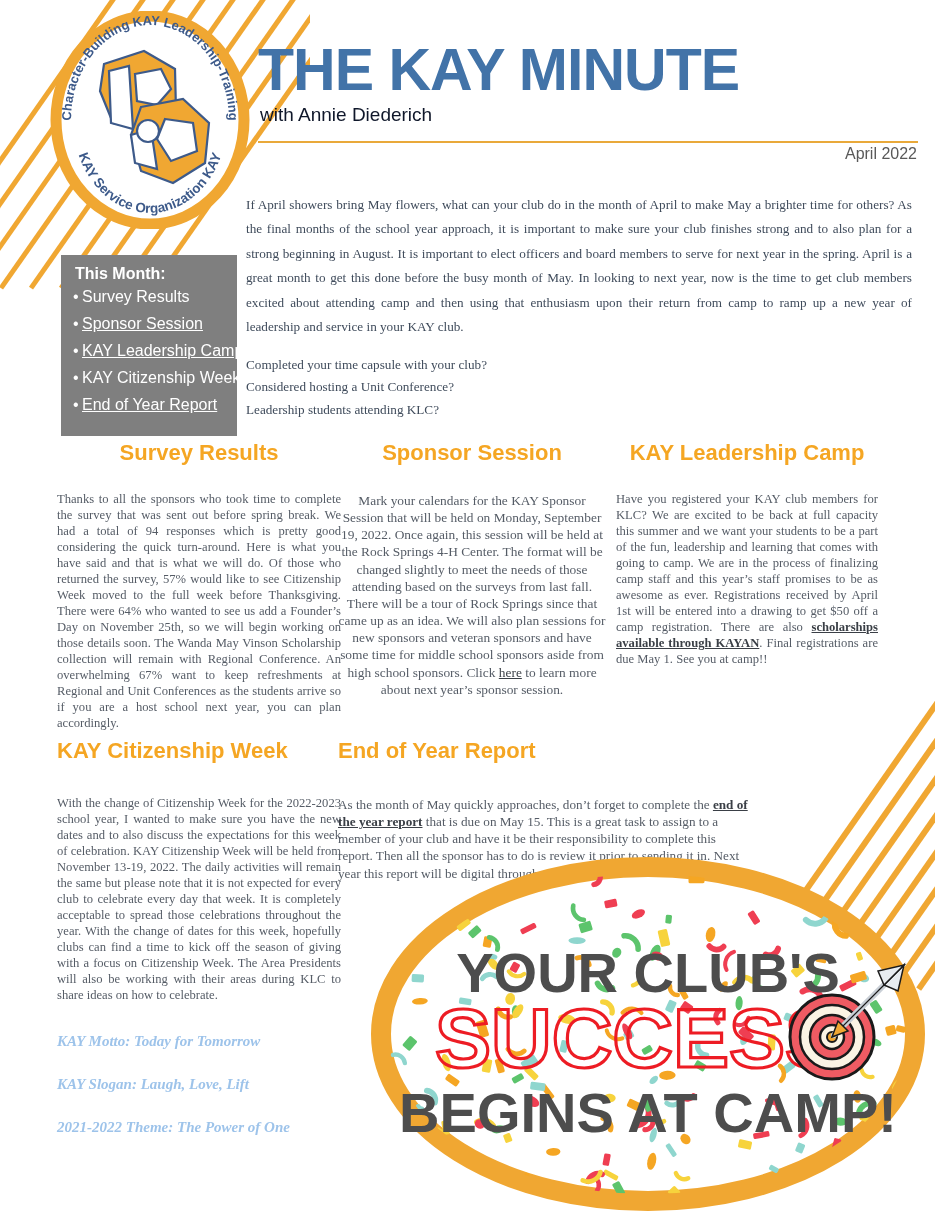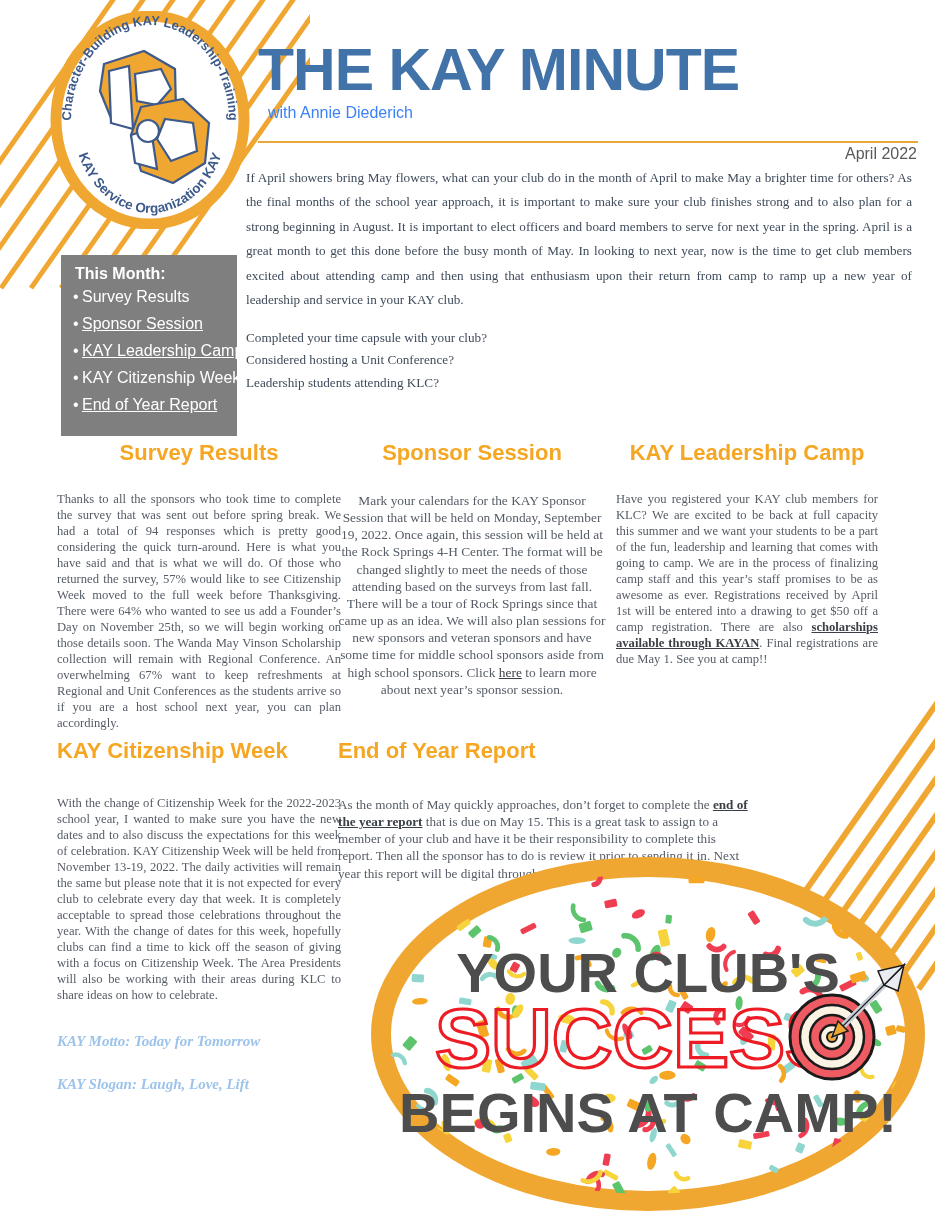--- a/index.html
+++ b/index.html
@@ -18,32 +18,32 @@
   
   #masthead{position:absolute;left:0;top:0;width:935px;height:250px;z-index:3;}
 
   #logo-badge{position:absolute;left:47px;top:11px;width:206px;height:218px;z-index:4;}
 
   #title-block{position:absolute;left:258px;top:42px;width:660px;z-index:4;}
   #newsletter-title{
      font-family:"Liberation Sans", sans-serif;
      font-weight:bold;font-size:59px;line-height:0.95;
      color:#4273A8;letter-spacing:-1px;margin:0;white-space:nowrap;}
-  #byline{font-family:"Liberation Sans", sans-serif;font-size:16px;
-     color:#3b82f6;margin:6px 0 0 10px;}
+  #byline{font-family:"Liberation Sans", sans-serif;font-size:19px;
+     color:#0f172a;margin:6px 0 0 2px;}
   #masthead-rule{position:absolute;left:258px;top:141px;width:660px;height:2px;
      background:#E9A93A;z-index:4;}
   #issue-date{position:absolute;right:18px;top:145px;
      font-family:"Liberation Sans", sans-serif;font-size:16px;color:#595959;z-index:4;}
 
   
   #intro{position:absolute;left:246px;top:166px;width:666px;z-index:4;}
   #intro p{margin:0;color:#3F4B5B;font-size:13.2px;line-height:1.85;
            text-align:justify;text-indent:0;}
-  #intro .lead{text-align:justify;}
+  #intro .lead{text-align:justify;margin-top:27px;}
   #intro .checklist{margin-top:14px;}
   #intro .checklist div{font-size:13.2px;line-height:1.72;color:#3F4B5B;}
 
   
   #this-month{position:absolute;left:61px;top:255px;width:152px;
               background:#7F7F7F;color:#fff;padding:10px 12px 12px 12px;z-index:6;}
   #this-month-title{font-family:"Liberation Sans", sans-serif;font-weight:bold;
               font-size:16px;margin:0 0 6px 2px;}
   #this-month ul{list-style:none;margin:0;padding:0;}
   #this-month li{font-family:"Liberation Sans", sans-serif;font-size:16px;
@@ -213,20 +213,21 @@
   <div id="col-eoy">
     <h2 class="col-head">End of Year Report</h2>
     <div class="col-body"><span>As the month of May quickly approaches, don’t forget to complete the </span><span class="link">end of the year report</span><span> that is due on May 15.  This is a great task to assign to a member of your club and have it be their responsibility to complete this report.  Then all the sponsor has to do is review it prior to sending it in.  Next year this report will be digital through Google.</span></div>
   </div>
 
 </div>
 
 <div id="taglines">
   <div>KAY Motto:  Today for Tomorrow</div>
   <div>KAY Slogan:  Laugh, Love, Lift</div>
+  <div>2021-2022 Theme:  The Power of One</div>
 </div>
 
 <div id="camp-promo">
   <svg width="573" height="365" viewBox="0 0 573 365">
     <defs>
       <clipPath id="ellipClip">
         <ellipse cx="286" cy="182" rx="260" ry="160"></ellipse>
       </clipPath>
     </defs>
     <ellipse cx="286" cy="182" rx="274" ry="174" fill="#ffffff"></ellipse>

